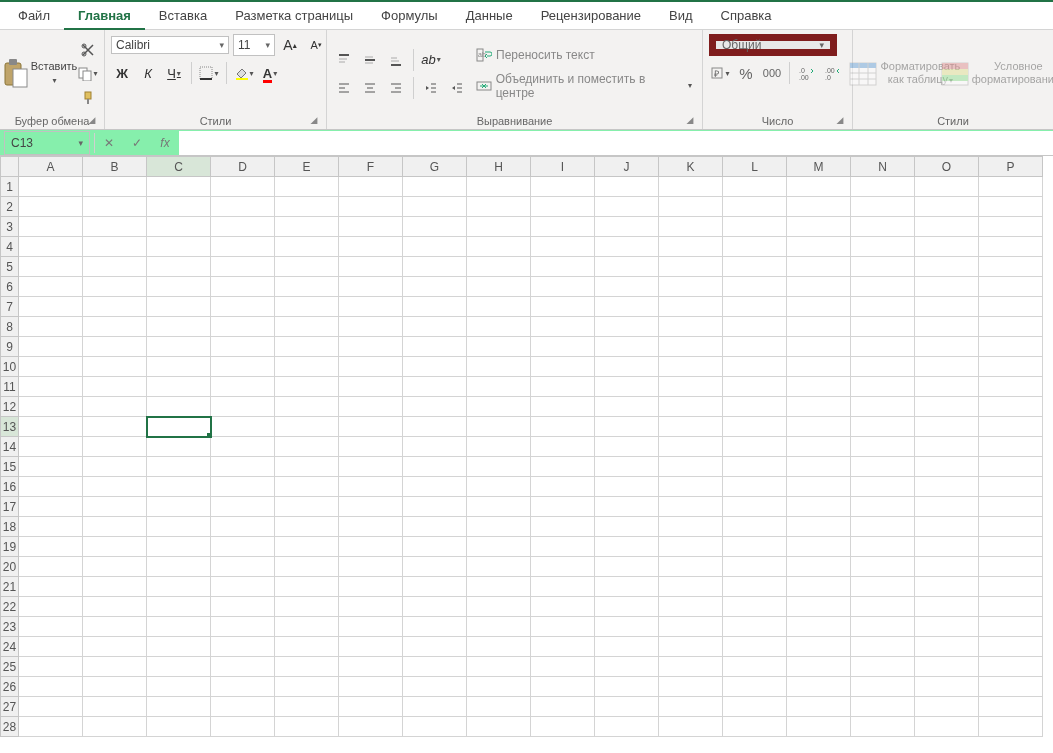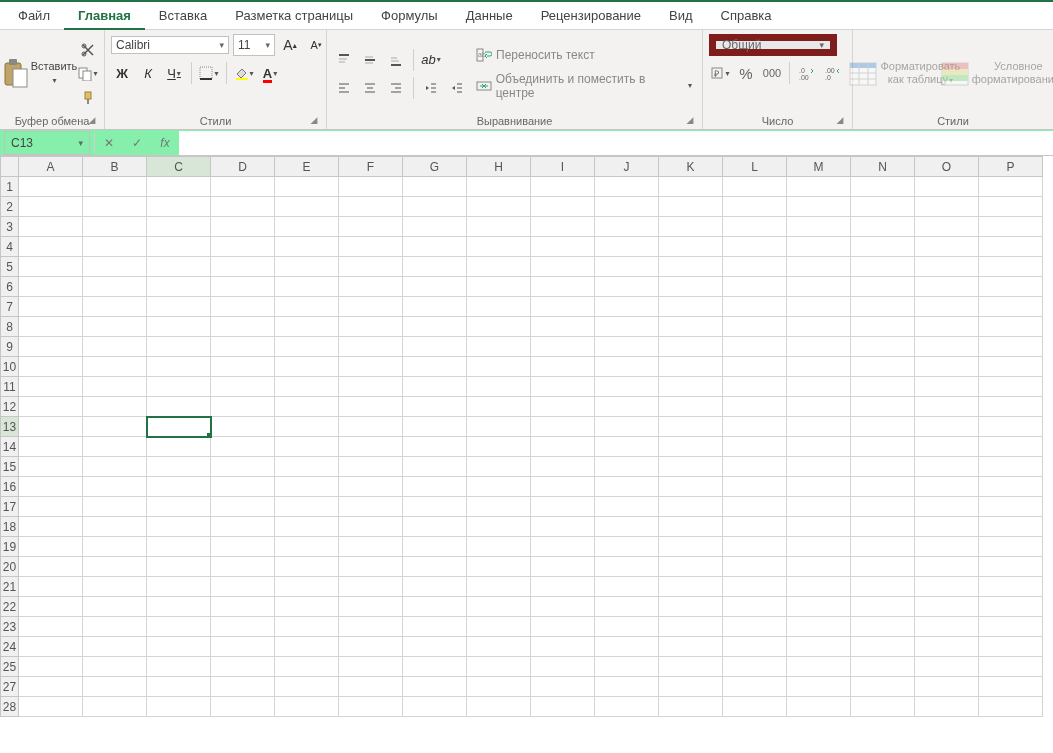--- a/index.html
+++ b/index.html
@@ -816,20 +816,39 @@
           <td class="cell"></td>
           <td class="cell"></td>
           <td class="cell"></td>
           <td class="cell"></td>
           <td class="cell"></td>
           <td class="cell"></td>
           <td class="cell"></td>
           <td class="cell"></td>
         </tr>
         <tr>
+          <th class="rowh">26</th>
+          <td class="cell"></td>
+          <td class="cell"></td>
+          <td class="cell"></td>
+          <td class="cell"></td>
+          <td class="cell"></td>
+          <td class="cell"></td>
+          <td class="cell"></td>
+          <td class="cell"></td>
+          <td class="cell"></td>
+          <td class="cell"></td>
+          <td class="cell"></td>
+          <td class="cell"></td>
+          <td class="cell"></td>
+          <td class="cell"></td>
+          <td class="cell"></td>
+          <td class="cell"></td>
+        </tr>
+        <tr>
           <th class="rowh">27</th>
           <td class="cell"></td>
           <td class="cell"></td>
           <td class="cell"></td>
           <td class="cell"></td>
           <td class="cell"></td>
           <td class="cell"></td>
           <td class="cell"></td>
           <td class="cell"></td>
           <td class="cell"></td>

